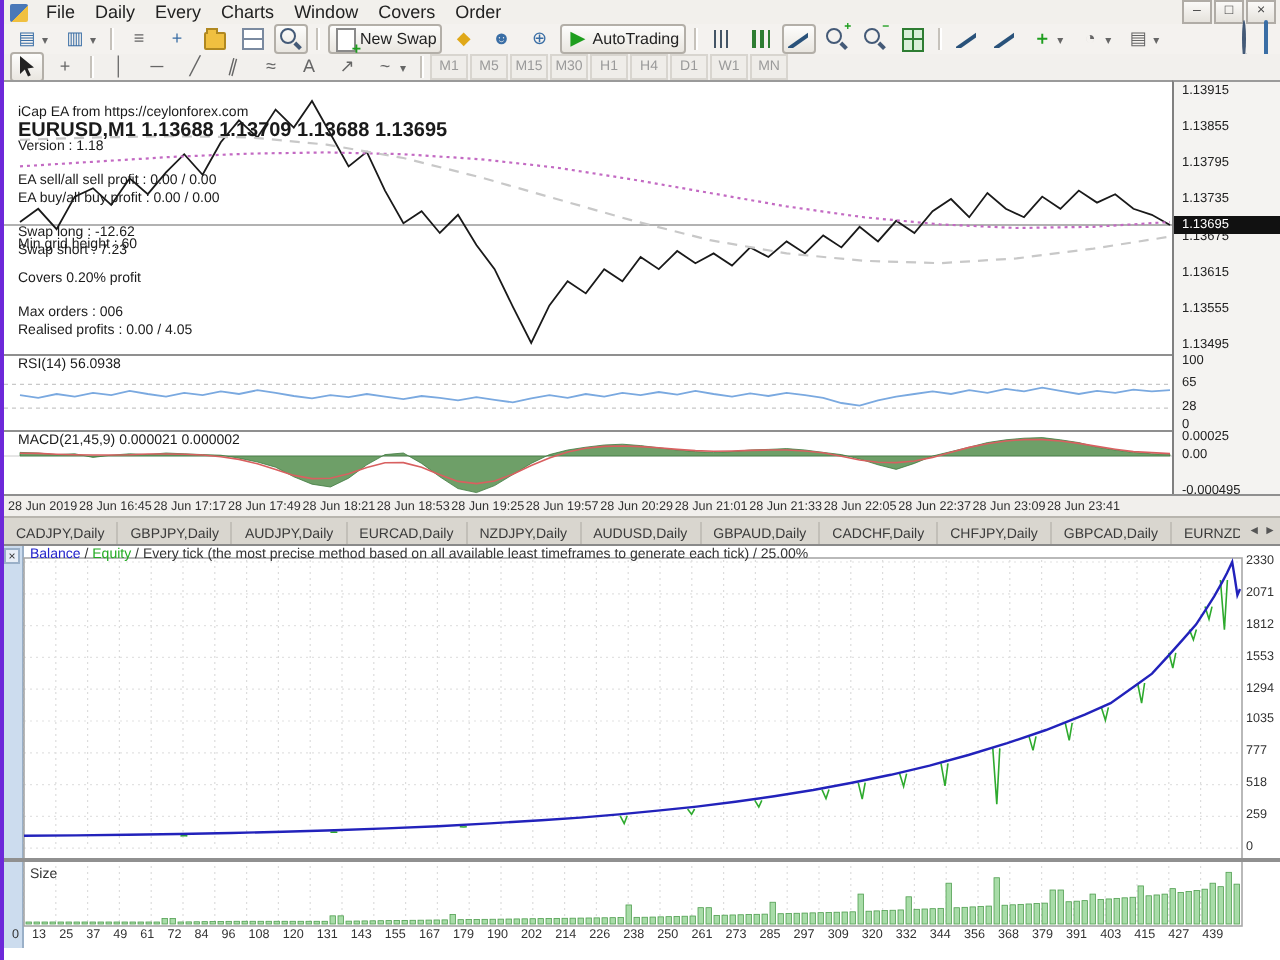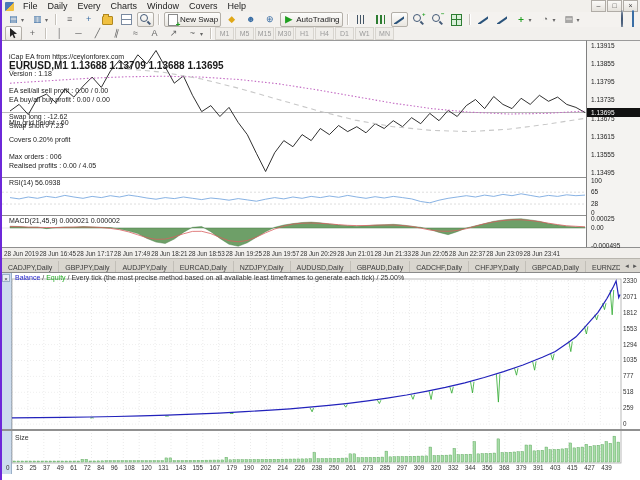--- a/index.html
+++ b/index.html
@@ -97,21 +97,21 @@
   <div class="menubar">
     <span class="logo"></span>
     <div style="display:flex">
 
     <span class="menu-item">File</span>
         <span class="menu-item">Daily</span>
         <span class="menu-item">Every</span>
         <span class="menu-item">Charts</span>
         <span class="menu-item">Window</span>
         <span class="menu-item">Covers</span>
-        <span class="menu-item">Help</span>
+        <span class="menu-item">Order</span>
       </div>
     <div class="winctl">
       <span class="wbtn">–</span>
       <span class="wbtn">□</span>
       <span class="wbtn">×</span>
     </div>
   </div>
 
   <div class="toolbar1">
     <span class="tbtn">

